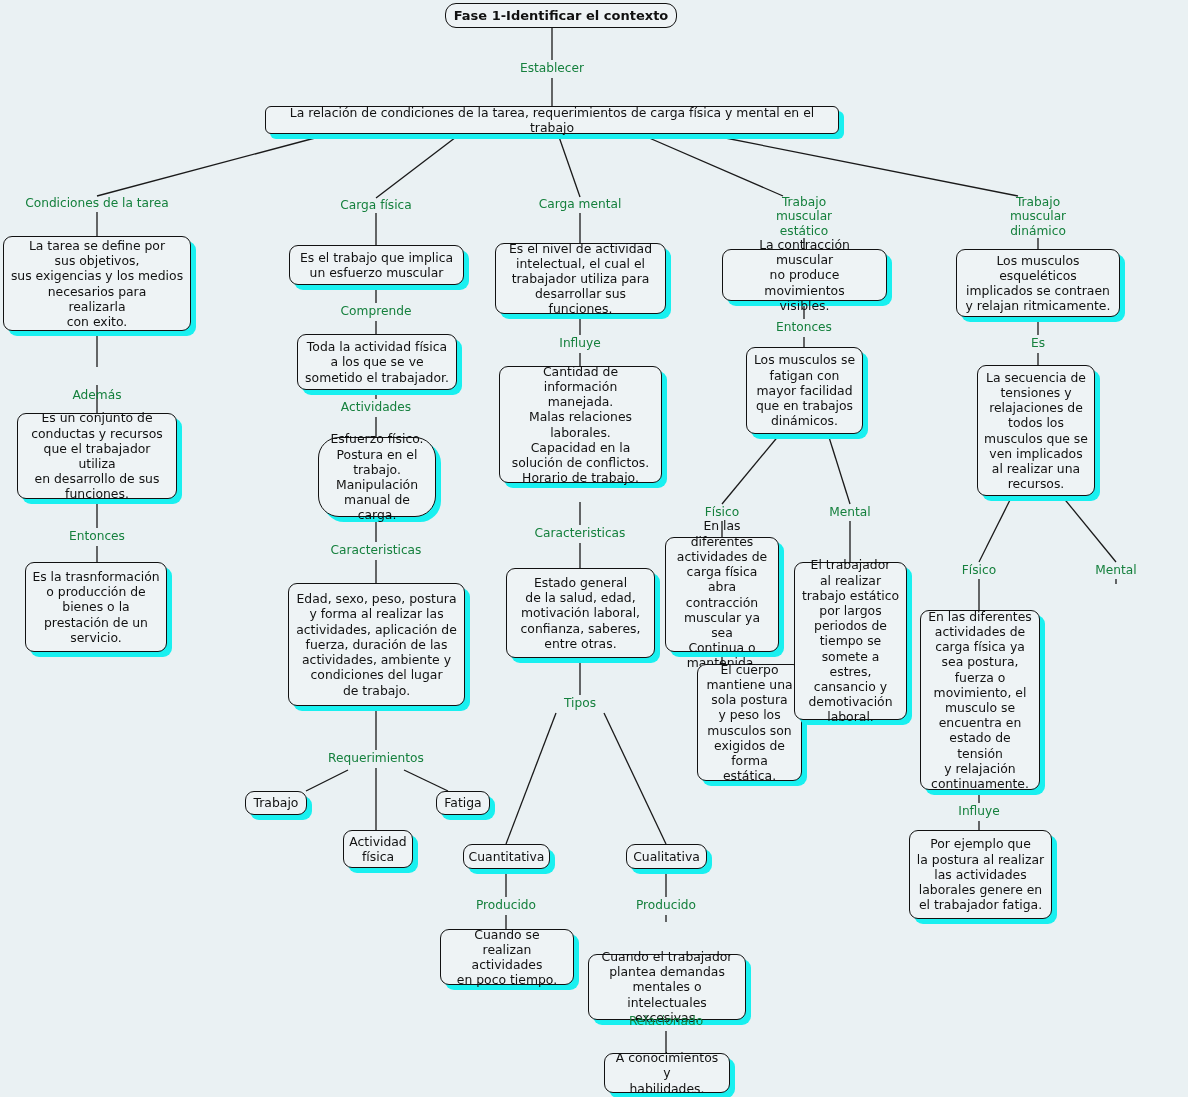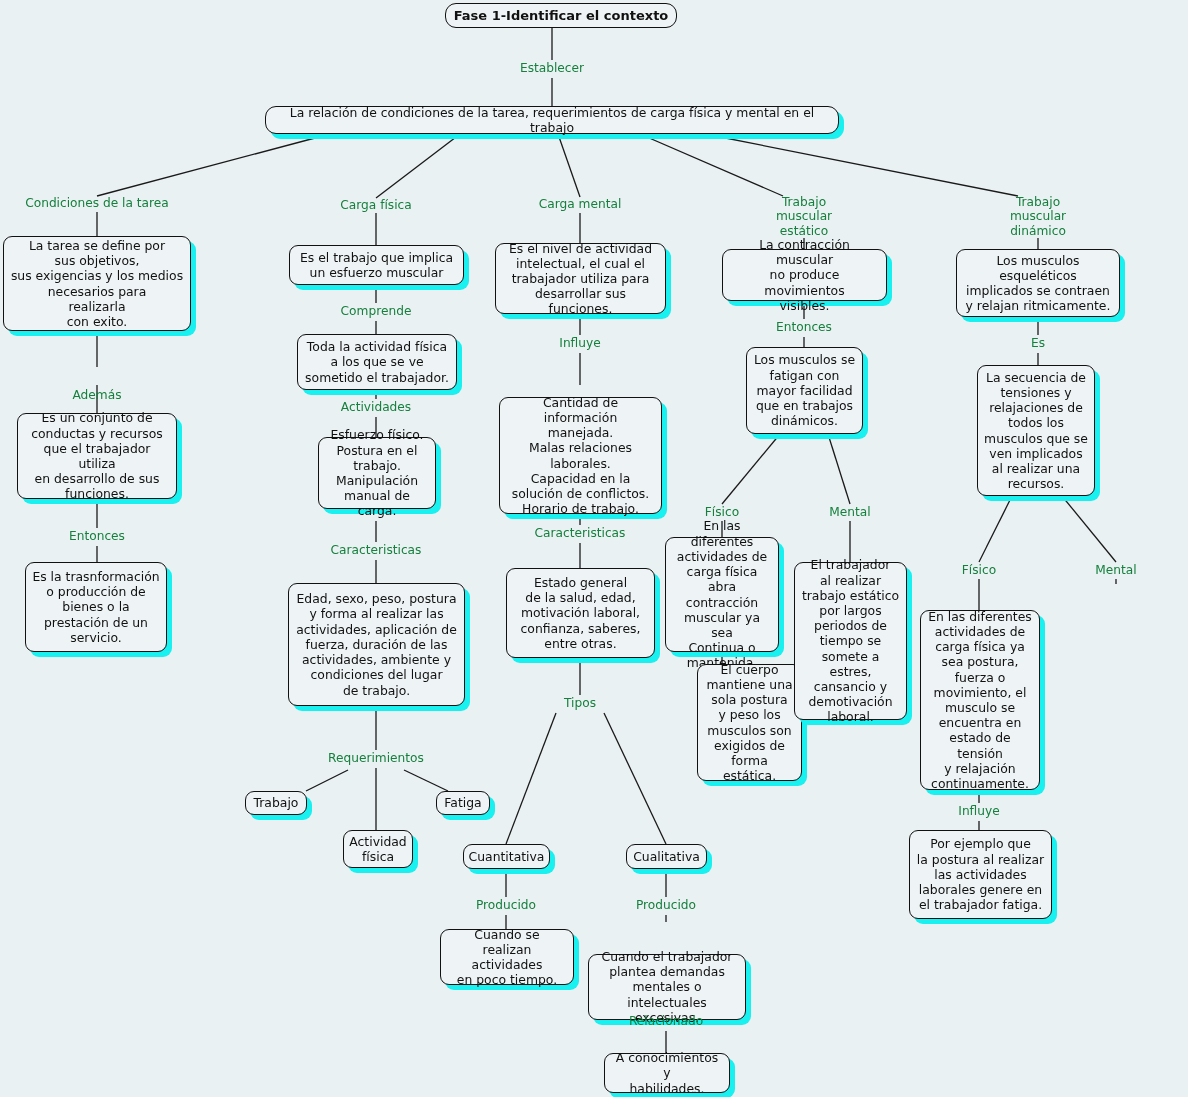--- a/index.html
+++ b/index.html
@@ -43,21 +43,21 @@
     white-space: pre-line;
   }
   .node.title {
     font-weight: bold;
     font-size: 13px;
     border-radius: 11px;
     box-shadow: none;
   }
   .node.main {
     font-size: 12.4px;
-    border-radius: 11px;
+    border-radius: 6px;
     padding: 3px 8px;
   }
   .node.pill { border-radius: 9px; }
 
   .linklabel {
     position: absolute;
     color: #15803d;
     font-size: 12.2px;
     line-height: 14.4px;
     text-align: center;
@@ -153,42 +153,42 @@
 o producción de
 bienes o la
 prestación de un
 servicio.</div>
 
   <div class="node" style="left:297px; top:334px; width:160px; height:56px;">Toda la actividad física
 a los que se ve
 sometido el trabajador.</div>
   <div class="node" style="left:289px; top:245px; width:175px; height:40px;">Es el trabajo que implica
 un esfuerzo muscular</div>
-  <div class="node" style="left:318px; top:437px; width:118px; height:72px;">Esfuerzo físico.
+  <div class="node" style="left:318px; top:437px; width:118px; height:80px;border-radius:21px;">Esfuerzo físico.
 Postura en el
 trabajo.
 Manipulación
 manual de carga.</div>
   <div class="node" style="left:288px; top:583px; width:177px; height:123px;">Edad, sexo, peso, postura
 y forma al realizar las
 actividades, aplicación de
 fuerza, duración de las
 actividades, ambiente y
 condiciones del lugar
 de trabajo.</div>
   <div class="node pill" style="left:245px; top:791px; width:62px; height:24px;">Trabajo</div>
   <div class="node pill" style="left:343px; top:830px; width:70px; height:38px;">Actividad
 física</div>
   <div class="node pill" style="left:436px; top:791px; width:54px; height:24px;">Fatiga</div>
 
   <div class="node" style="left:495px; top:243px; width:171px; height:71px;">Es el nivel de actividad
 intelectual, el cual el
 trabajador utiliza para
 desarrollar sus funciones.</div>
-  <div class="node" style="left:499px; top:397px; width:163px; height:117px;">Cantidad de información
+  <div class="node" style="left:499px; top:366px; width:163px; height:117px;">Cantidad de información
 manejada.
 Malas relaciones
 laborales.
 Capacidad en la
 solución de conflictos.
 Horario de trabajo.</div>
   <div class="node" style="left:506px; top:568px; width:149px; height:90px;">Estado general
 de la salud, edad,
 motivación laboral,
 confianza, saberes,

